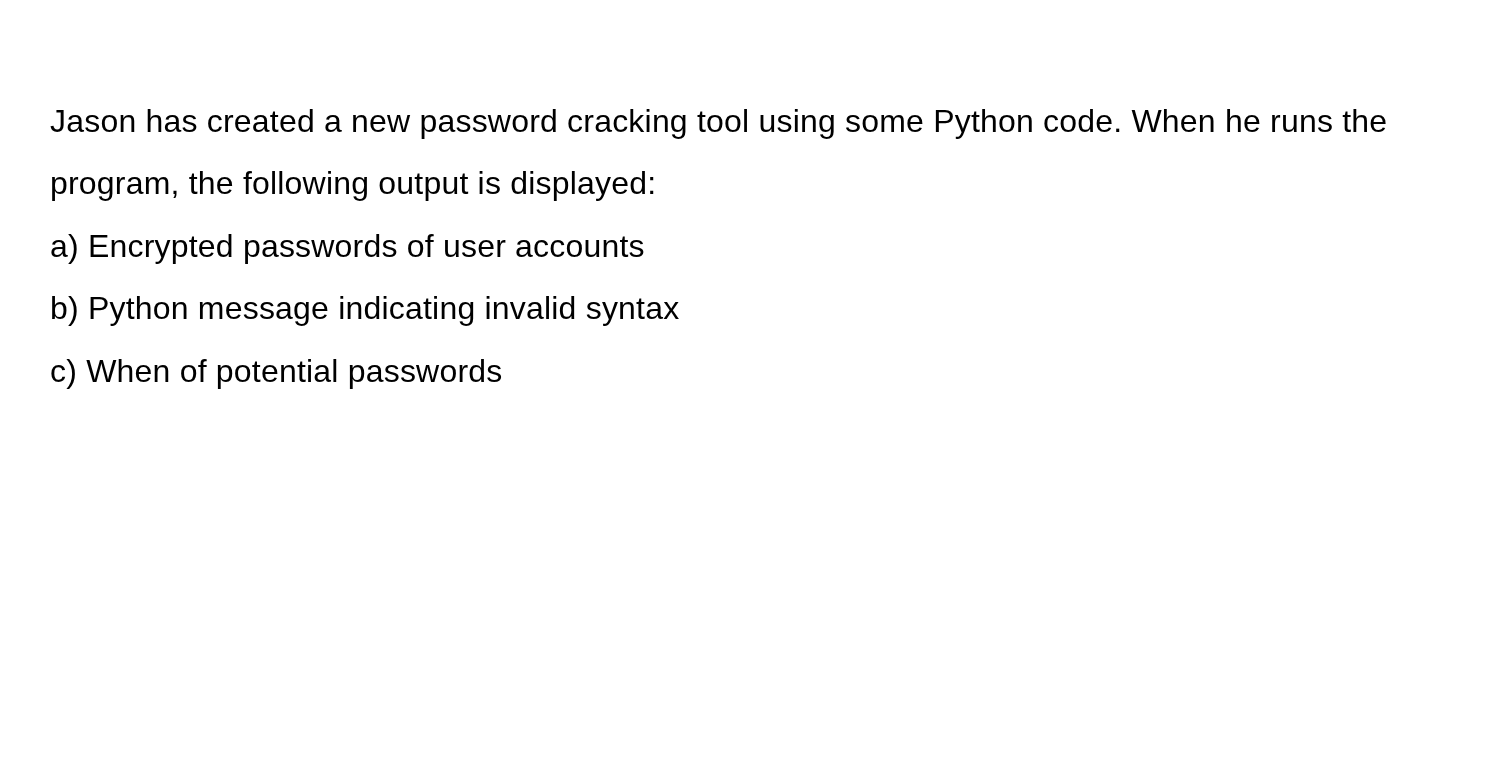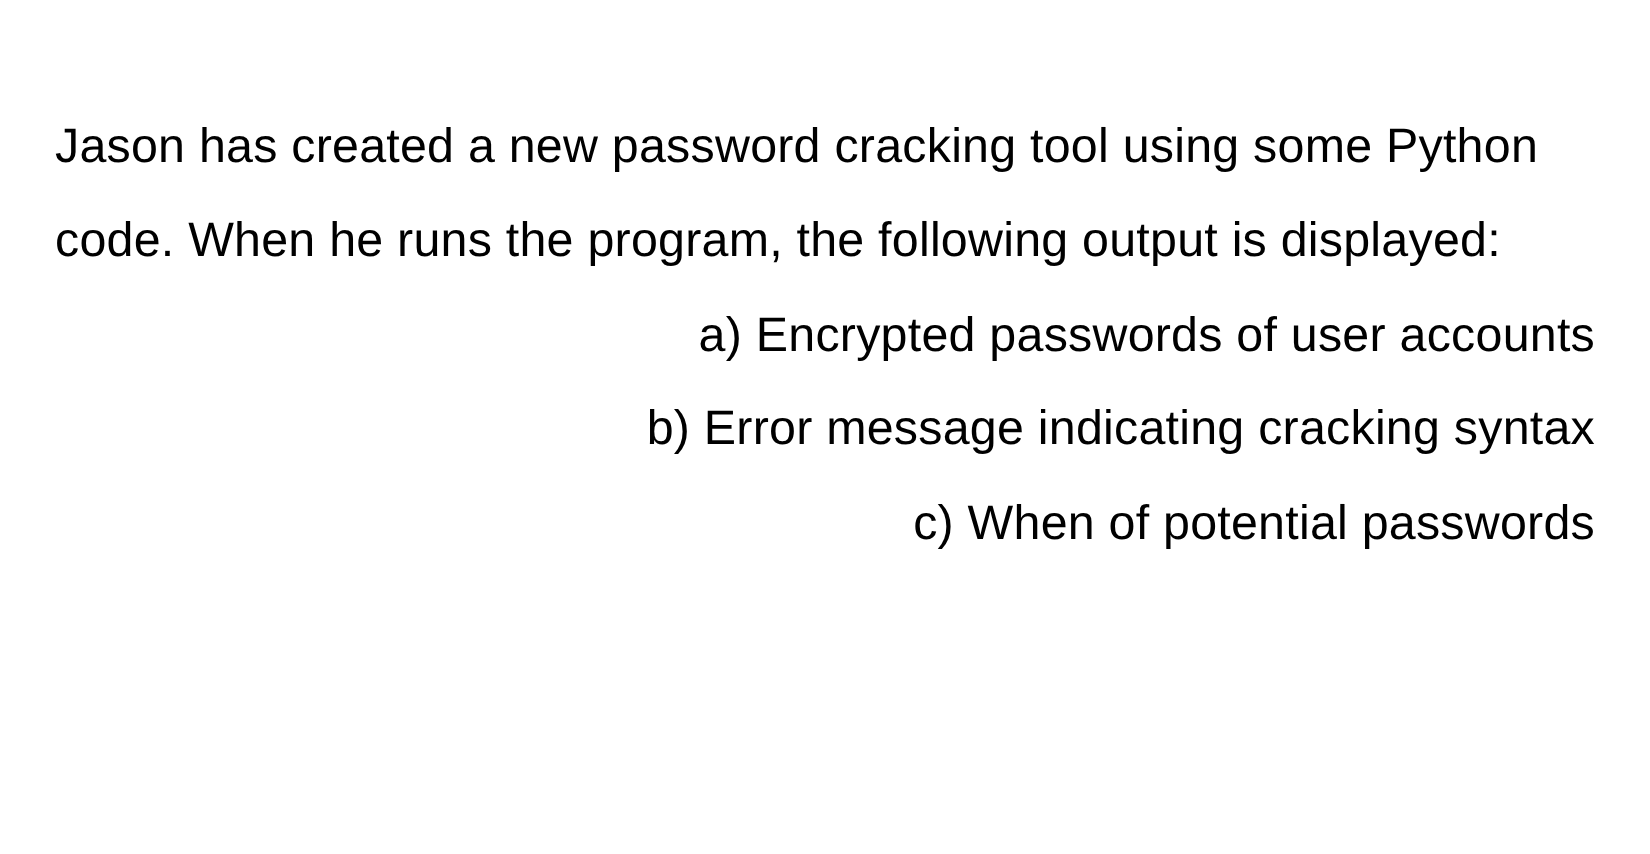--- a/index.html
+++ b/index.html
@@ -9,42 +9,41 @@
     }
     body {
       background: #ffffff;
       width: 1500px;
       height: 776px;
       font-family: -apple-system, BlinkMacSystemFont, "Segoe UI", Helvetica, Arial, sans-serif;
       color: #000000;
       padding: 90px 50px 40px 50px;
     }
     .question-container {
-      font-size: 44px;
+      font-size: 32px;
       line-height: 1.95;
       letter-spacing: 0.2px;
     }
     .question-text {
       display: block;
     }
     .option {
       display: block;
-      text-align: right;
     }
   </style>
 </head>
 <body>
 
 <div class="question-container">
   <span class="question-text">Jason has created a new password cracking tool using some Python code. When he runs the program, the following output is displayed:</span>
   <span class="option">
     <span>a)</span>
     <span>Encrypted passwords of user accounts</span>
   </span>
   <span class="option">
     <span>b)</span>
-    <span>Error message indicating cracking syntax</span>
+    <span>Python message indicating invalid syntax</span>
   </span>
   <span class="option">
     <span>c)</span>
     <span>When of potential passwords</span>
   </span>
 </div>
 
 </body></html>

